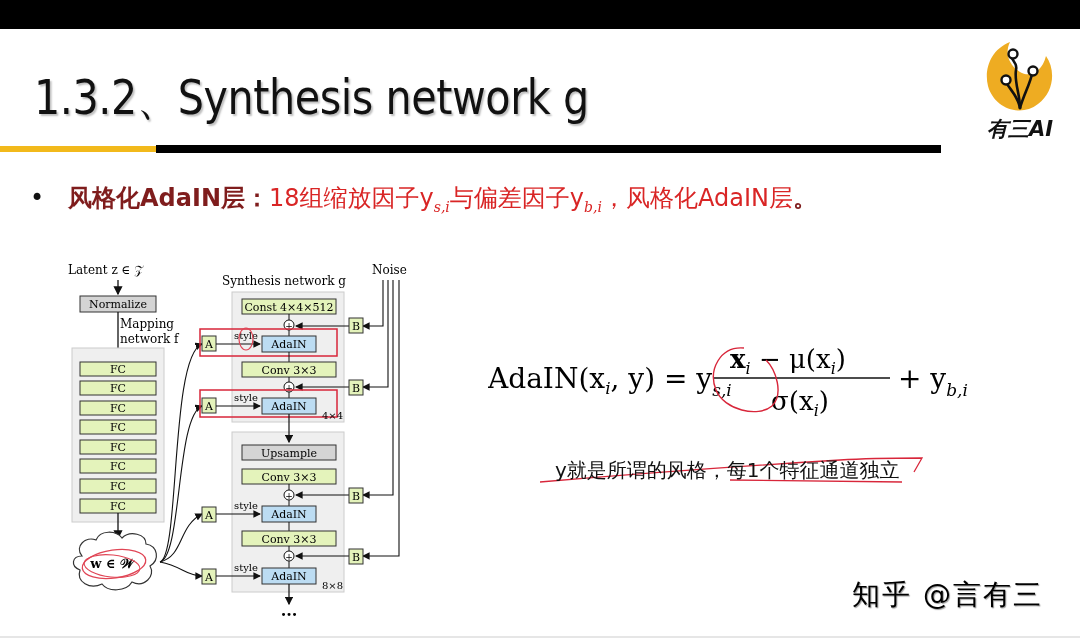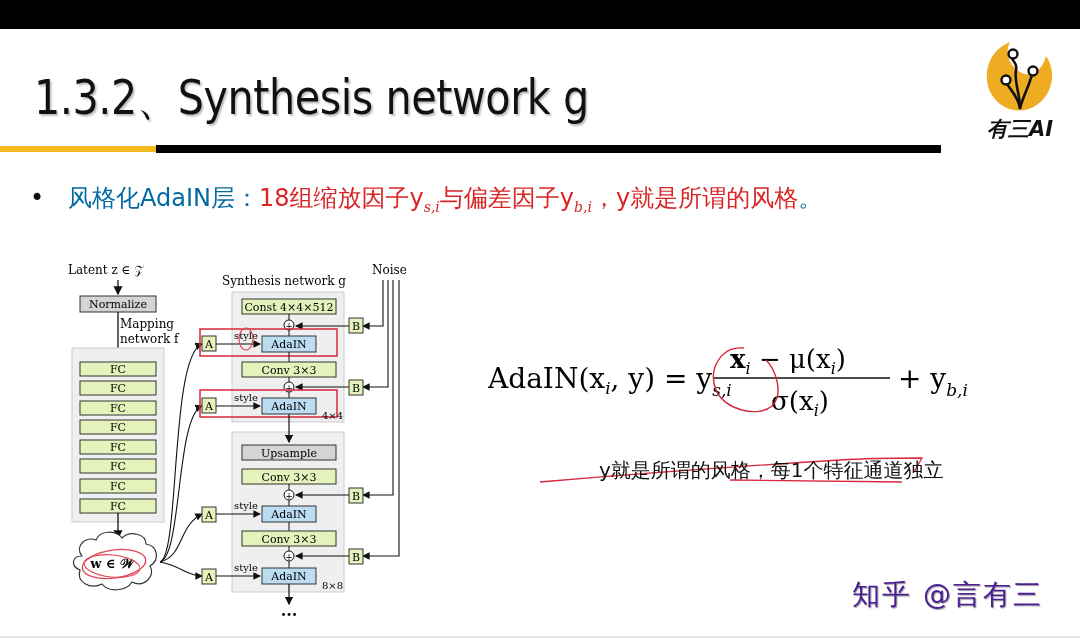--- a/index.html
+++ b/index.html
@@ -4,28 +4,28 @@
 <style>
   html, body { margin:0; padding:0; }
   body { width:1080px; height:638px; position:relative; overflow:hidden; background:#ffffff; font-family:"Liberation Sans", sans-serif; }
   .topbar { position:absolute; left:0; top:0; width:1080px; height:29px; background:#000; }
   .title { position:absolute; left:34px; top:66px; font-size:48px; color:#111; letter-spacing:-0.5px; text-shadow:2px 2px 2px rgba(0,0,0,0.25); font-family:"DejaVu Sans", sans-serif; transform:scaleX(0.86); transform-origin:left center; white-space:nowrap; }
   .rule-yellow { position:absolute; left:0; top:146px; width:156px; height:6px; background:#f2b91b; }
   .rule-black { position:absolute; left:156px; top:145px; width:785px; height:8px; background:#000; }
   .logo { position:absolute; left:980px; top:38px; width:80px; height:105px;font-style:italic; }
   .bullet-line { position:absolute; left:30px; top:182px; font-size:24px; white-space:nowrap; font-family:"DejaVu Sans", sans-serif; }
   .bullet-dot { display:inline-block; width:38px; color:#111; }
-  .bullet-black { color:#0369a1; }
+  .bullet-black { color:#7f1d1d;font-weight:bold; }
   .bullet-red { color:#d92525; }
   .sub { font-family:"DejaVu Serif", serif; font-style:italic; font-size:14px; vertical-align:-6px; }
   .diagram { position:absolute; left:60px; top:256px; width:360px; height:375px; }
   .formula { position:absolute; left:488px; top:340px; font-family:"DejaVu Serif", serif; font-size:30px; color:#111; white-space:nowrap; }
-  .note { position:absolute; left:555px; top:457px; font-size:20px; color:#111; white-space:nowrap; font-family:"DejaVu Sans", sans-serif;margin-left:44px; }
+  .note { position:absolute; left:555px; top:457px; font-size:20px; color:#111; white-space:nowrap; font-family:"DejaVu Sans", sans-serif; }
   .annot { position:absolute; left:530px; top:340px; width:400px; height:170px; pointer-events:none; }
-  .watermark { position:absolute; left:852px; top:576px; font-size:28px; color:#4c1d95; letter-spacing:2px; text-shadow:1px 1px 1px #9c9c9c; font-family:"DejaVu Sans", sans-serif; white-space:nowrap; }
+  .watermark { position:absolute; left:852px; top:576px; font-size:28px; color:#000000; letter-spacing:2px; text-shadow:1px 1px 1px #9c9c9c; font-family:"DejaVu Sans", sans-serif; white-space:nowrap; }
   .bottom-line { position:absolute; left:0; top:636px; width:1080px; height:2px; background:#e6e6e6; }
 </style>
 </head>
 <body>
 
 <div class="topbar"></div>
 
 <div class="title">1.3.2、Synthesis network g</div>
 <div class="rule-yellow"></div>
 <div class="rule-black"></div>
@@ -41,21 +41,21 @@
     <g fill="#fff" stroke="#111" stroke-width="2.4">
       <circle cx="26" cy="42" r="4.5"></circle>
       <circle cx="33" cy="16" r="4.5"></circle>
       <circle cx="53" cy="33" r="4.5"></circle>
     </g>
     <text x="40" y="98" text-anchor="middle" font-family="DejaVu Sans, sans-serif" font-weight="bold" font-size="21" fill="#111">有三AI</text>
   </svg>
 </div>
 
 <div class="bullet-line">
-  <span class="bullet-dot">•</span><span class="bullet-black">风格化AdaIN层：</span><span class="bullet-red"><span>18组缩放因子y</span><span class="sub">s,i</span><span>与偏差因子y</span><span class="sub">b,i</span><span>，y就是所谓的风格</span></span><span class="bullet-black">。</span>
+  <span class="bullet-dot">•</span><span class="bullet-black">风格化AdaIN层：</span><span class="bullet-red"><span>18组缩放因子y</span><span class="sub">s,i</span><span>与偏差因子y</span><span class="sub">b,i</span><span>，风格化AdaIN层</span></span><span class="bullet-black">。</span>
 </div>
 
 <div class="diagram">
   <svg width="360" height="375" viewBox="0 0 360 375" font-family="DejaVu Serif, serif" font-size="11">
     <defs>
       <marker id="arr" markerWidth="7" markerHeight="7" refX="6" refY="3.5" orient="auto">
         <path d="M0,0 L7,3.5 L0,7 z" fill="#111"></path>
       </marker>
     </defs>
 

